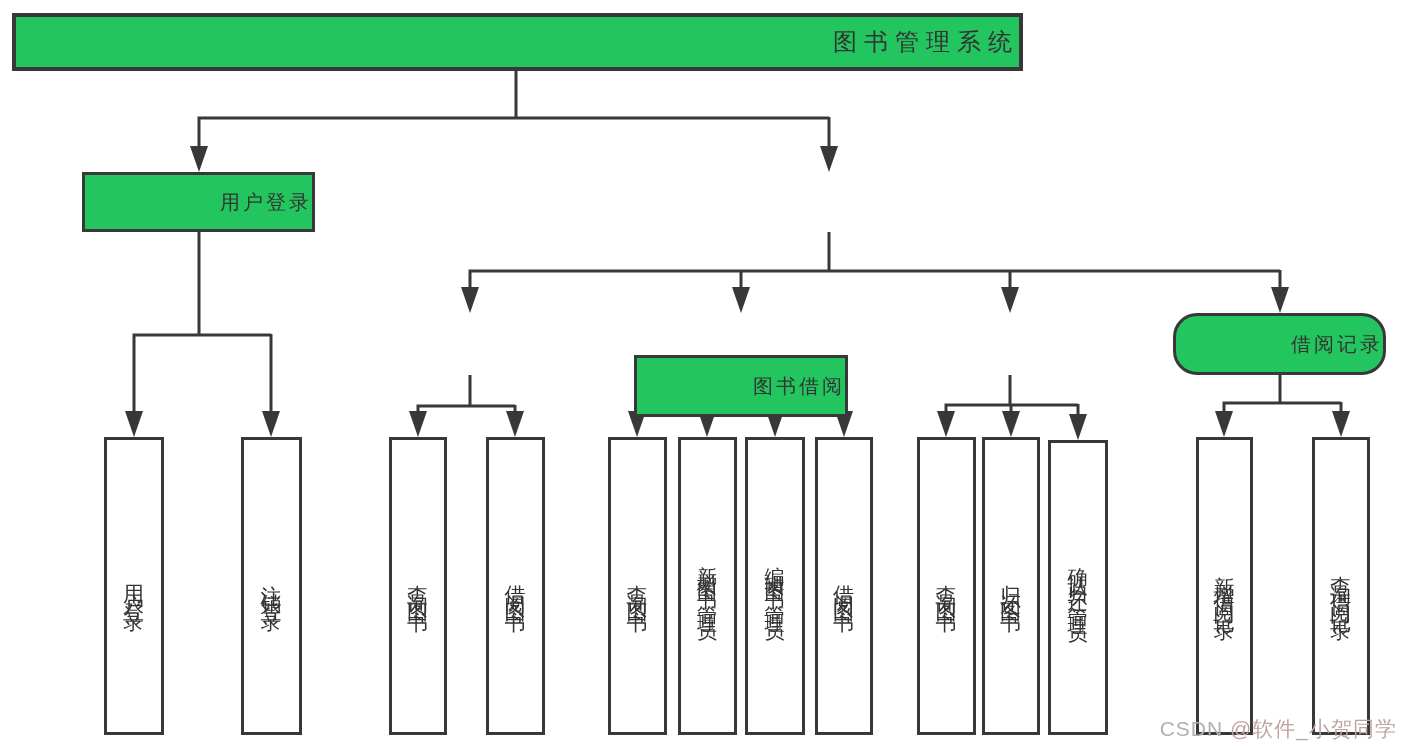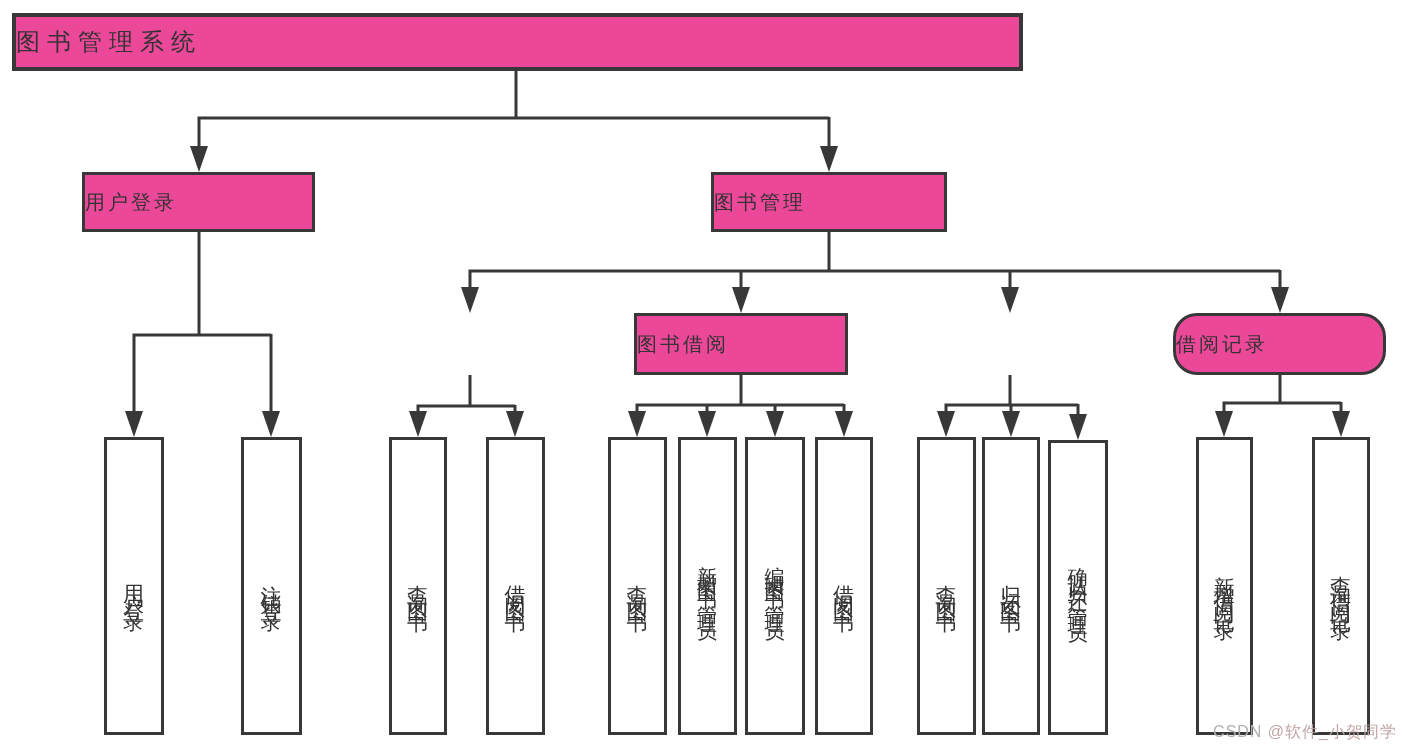--- a/index.html
+++ b/index.html
@@ -7,24 +7,24 @@
     position:relative;
     width:1405px;height:747px;
     background:#ffffff;
     font-family:"Liberation Sans","DejaVu Sans",sans-serif;
     overflow:hidden;
   }
   #connectors{position:absolute;left:0;top:0;width:1405px;height:747px;z-index:1;}
   .node{
     position:absolute;
     box-sizing:border-box;
-    background:#ec4899;
+    background:#22c55e;
     border:3px solid #383838;
     color:#333333;
-    display:flex;align-items:center;justify-content:flex-start;
+    display:flex;align-items:center;justify-content:flex-end;
     z-index:2;
   }
   .node-root{
     left:12px;top:13px;width:1011px;height:58px;
     border-width:4px;
     font-size:24px;letter-spacing:7px;
   }
   .node-mid{
     height:60px;
     font-size:20px;letter-spacing:3px;
@@ -46,21 +46,21 @@
     font-size:21px;
     letter-spacing:9px;
     line-height:1;
     white-space:nowrap;
     color:#333333;
   }
   .leaf-long .vtext{letter-spacing:8px;font-size:20px;}
   #watermark{
     position:absolute;
     right:8px;bottom:4px;
-    font-size:16px;
+    font-size:21px;
     letter-spacing:1px;
     z-index:5;
     white-space:nowrap;
   }
   #watermark .wm-prefix{color:#b0b0b0;}
   #watermark .wm-user{color:#c0a4a4;}
 </style>
 </head>
 <body>
 
@@ -99,25 +99,22 @@
     </g>
   </svg>
 
   <div class="node node-root">
     <span>图书管理系统</span>
   </div>
 
   <div class="node node-mid lvl2" style="left:82px;width:233px;">
     <span>用户登录</span>
   </div>
-  <div class="node node-mid lvl2" style="left:711px;width:236px;">
-    <span>图书管理</span>
-  </div>
 
-  <div class="node node-mid lvl3" style="left:634px;width:214px;">
+  <div class="node node-mid lvl3" style="left:634px;width:214px;margin-top:42px;">
     <span>图书借阅</span>
   </div>
   <div class="node node-mid lvl3" style="left:1173px;width:213px;border-radius:24px;">
     <span>借阅记录</span>
   </div>
 
   <div class="leaf" style="left:104px;width:60px;">
     <span class="vtext">用户登录</span>
   </div>
   <div class="leaf" style="left:241px;width:61px;">

